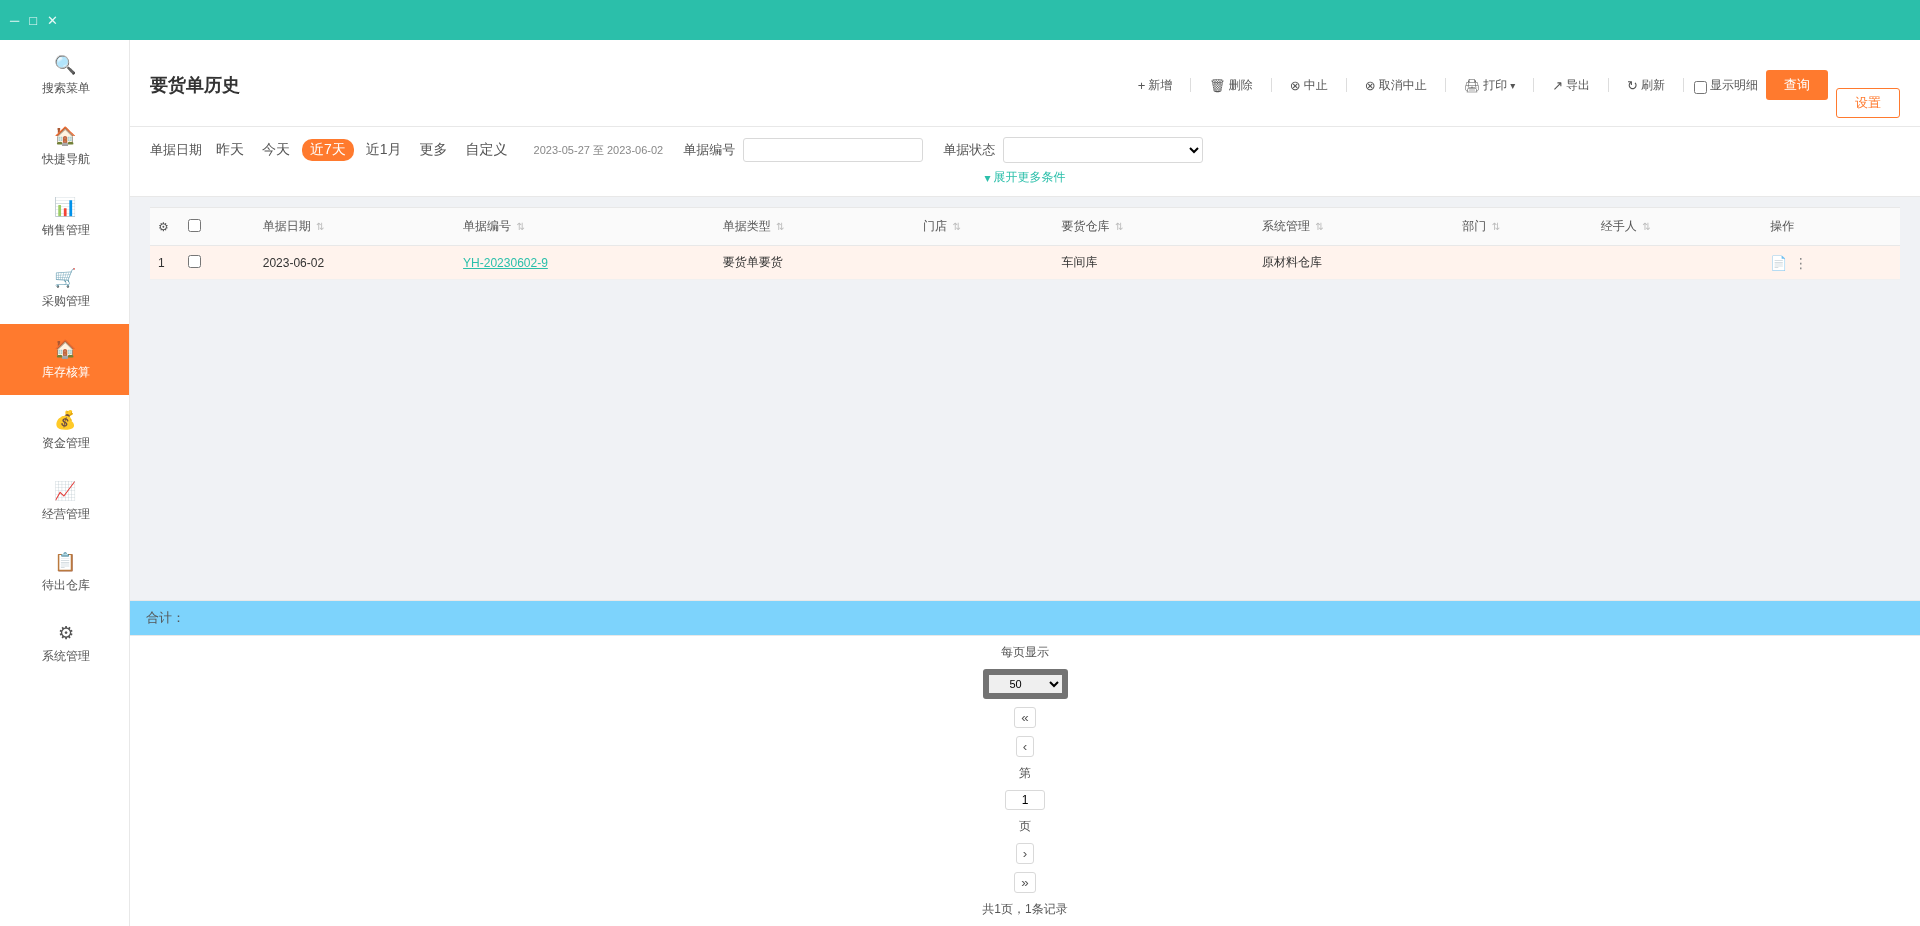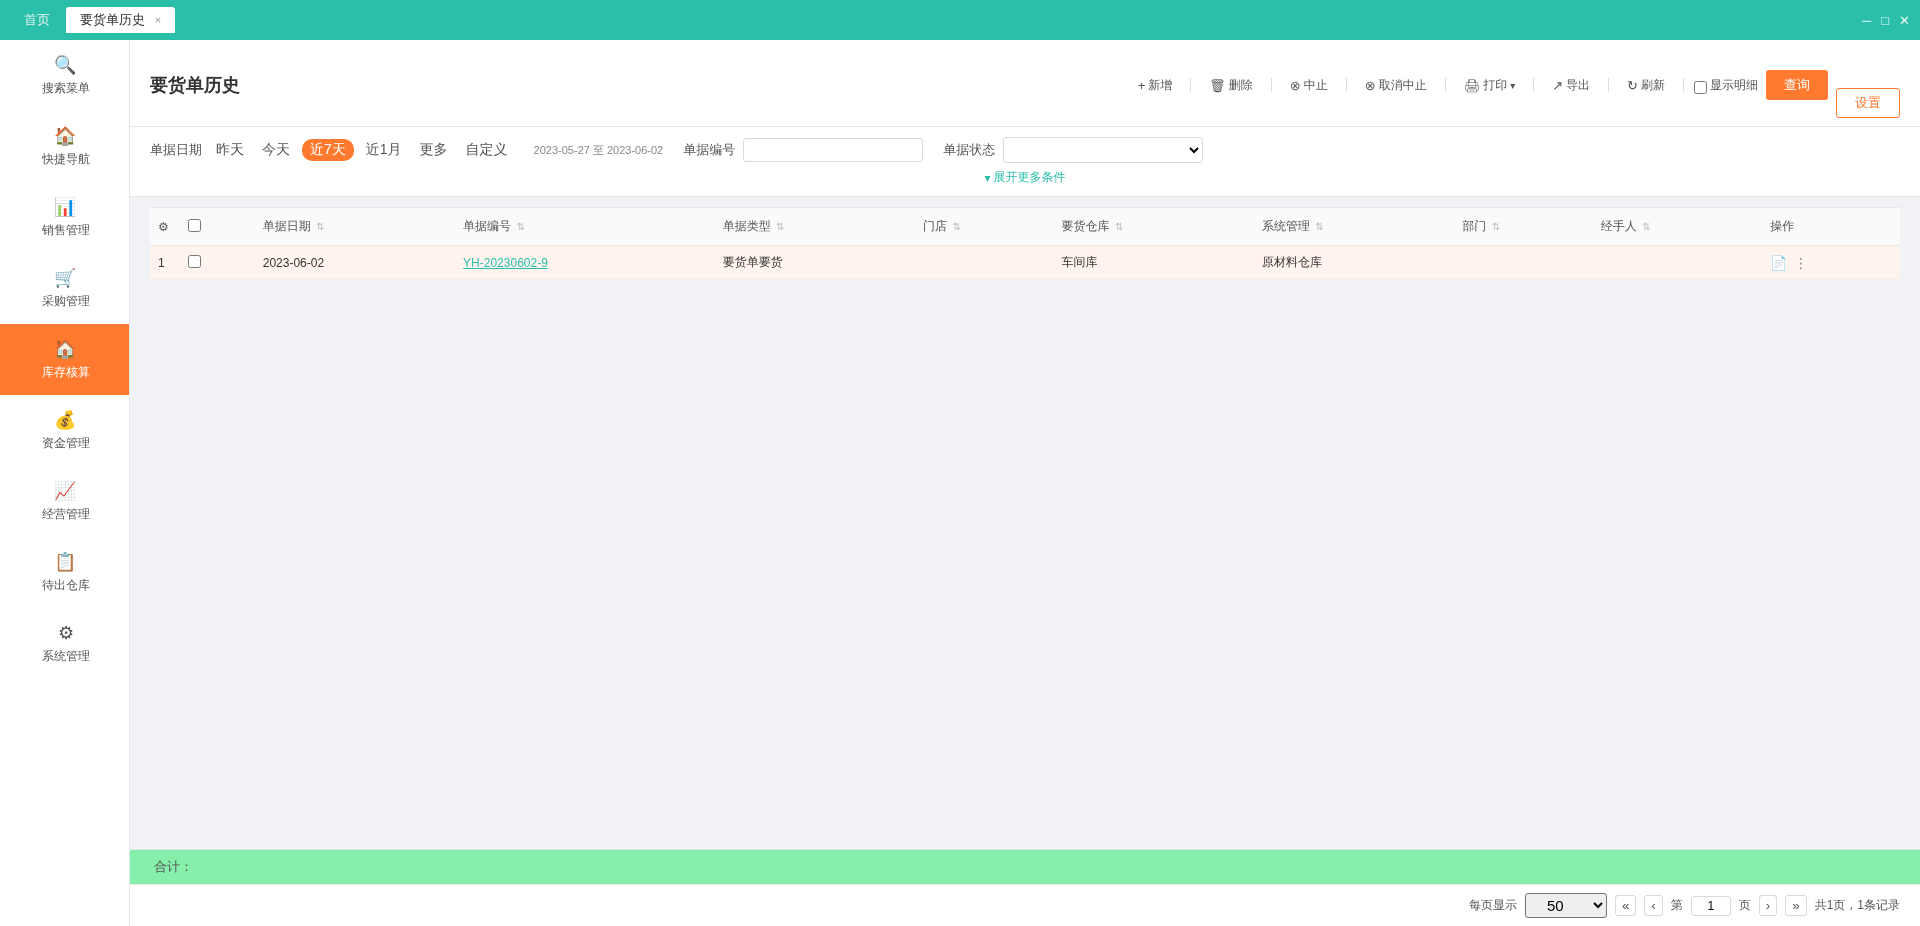--- a/index.html
+++ b/index.html
@@ -56,47 +56,38 @@
     .data-table th { padding: 10px 8px; text-align: left; font-size: 12px; color: #555; border-bottom: 1px solid #e8e8e8; border-top: 1px solid #e8e8e8; white-space: nowrap; font-weight: normal; }
     .data-table td { padding: 8px 8px; font-size: 12px; color: #333; border-bottom: 1px solid #f0f0f0; white-space: nowrap; }
     .data-table tbody tr.highlighted { background: #fff3ed; }
     .col-sort { color: #bbb; margin-left: 2px; font-size: 10px; }
     .row-actions { display: flex; gap: 6px; align-items: center; }
     .row-action-btn { cursor: pointer; color: #888; font-size: 14px; }
     .doc-link { color: #2bbfaa; cursor: pointer; text-decoration: underline; }
     .settings-col { width: 30px; text-align: center; cursor: pointer; color: #888; }
 
     
-    .table-footer { background: #86efac; border-top: 1px solid #e8e8e8; padding: 8px 24px; font-size: 13px; color: #555; flex-shrink: 0; }
-
-    
-    .pagination-bar { background: #fff; border-top: 1px solid #e8e8e8; padding: 8px 20px; display: flex; align-items: center; justify-content: flex-end; gap: 8px; font-size: 12px; color: #555; flex-shrink: 0; }
-    .page-size-select { border: 1px solid #737373; border-radius: 3px; padding: 2px 17px; font-size: 15px; }
+    .table-footer { background: #7dd3fc; border-top: 1px solid #e8e8e8; padding: 8px 16px; font-size: 13px; color: #555; flex-shrink: 0; }
+
+    
+    .pagination-bar { background: #fff; border-top: 1px solid #e8e8e8; padding: 8px 20px; display: flex; align-items: center; justify-content: flex-end; gap: 8px; font-size: 12px; color: #555; flex-shrink: 0; flex-direction: column; }
+    .page-size-select { border: 6px solid #737373; border-radius: 3px; padding: 2px 17px; font-size: 11px; }
     .page-nav-btn { cursor: pointer; padding: 2px 6px; border: 1px solid #d9d9d9; border-radius: 3px; background: #fff; color: #555; }
     .page-input { border: 1px solid #d9d9d9; border-radius: 3px; padding: 2px 4px; width: 40px; text-align: center; font-size: 12px; }
 
     
     input[type="checkbox"] { cursor: pointer; }
 
     
     .header-divider { width: 1px; height: 14px; background: #ddd; margin: 0 2px; }
   </style>
 </head>
 <body>
 
 <div class="top-bar">
-  <div class="top-bar-tabs">
-    <div class="tab-item">
-      <span>首页</span>
-    </div>
-    <div class="tab-item active">
-      <span>要货单历史</span>
-      <span class="tab-close">×</span>
-    </div>
-  </div>
   <div class="top-bar-actions">
     <span class="top-bar-action">─</span>
     <span class="top-bar-action">□</span>
     <span class="top-bar-action">✕</span>
   </div>
 </div>
 
 <div class="main-layout">
 
   <div class="sidebar">

